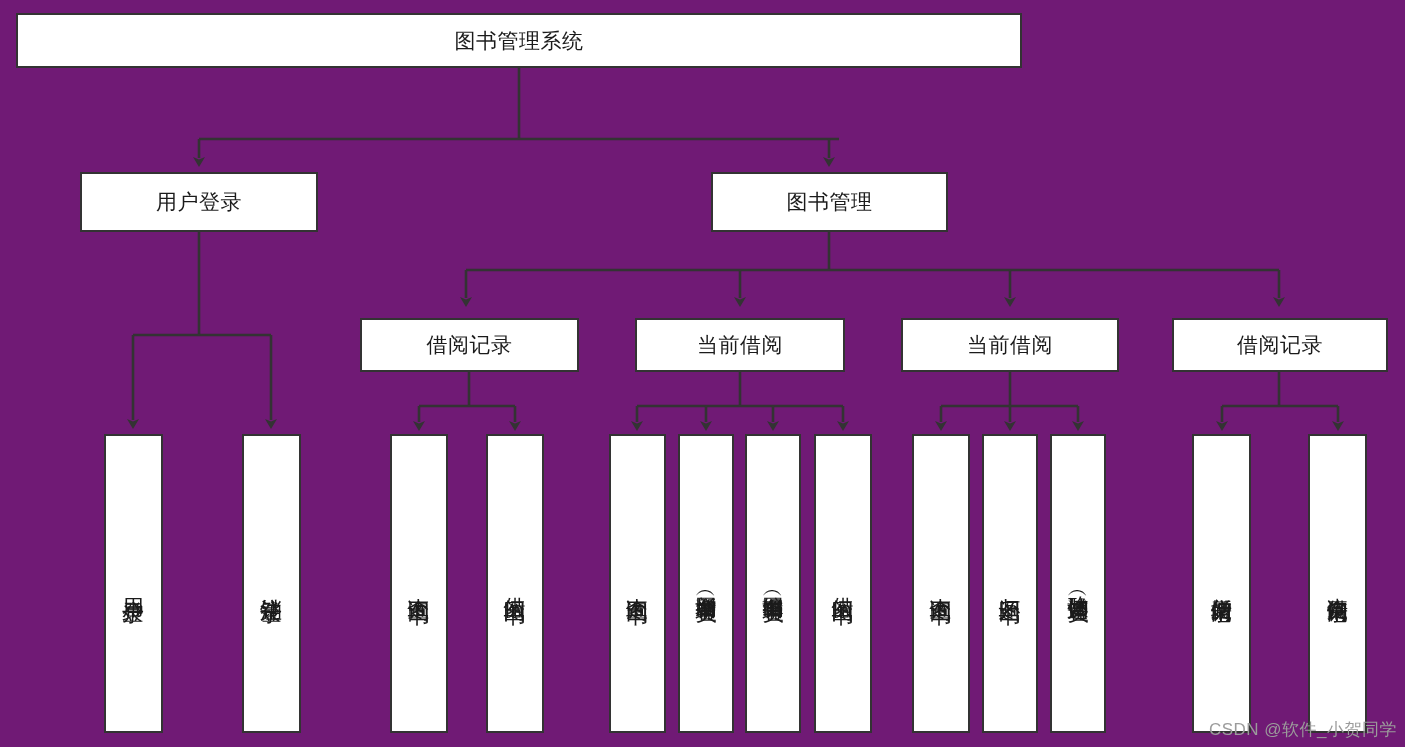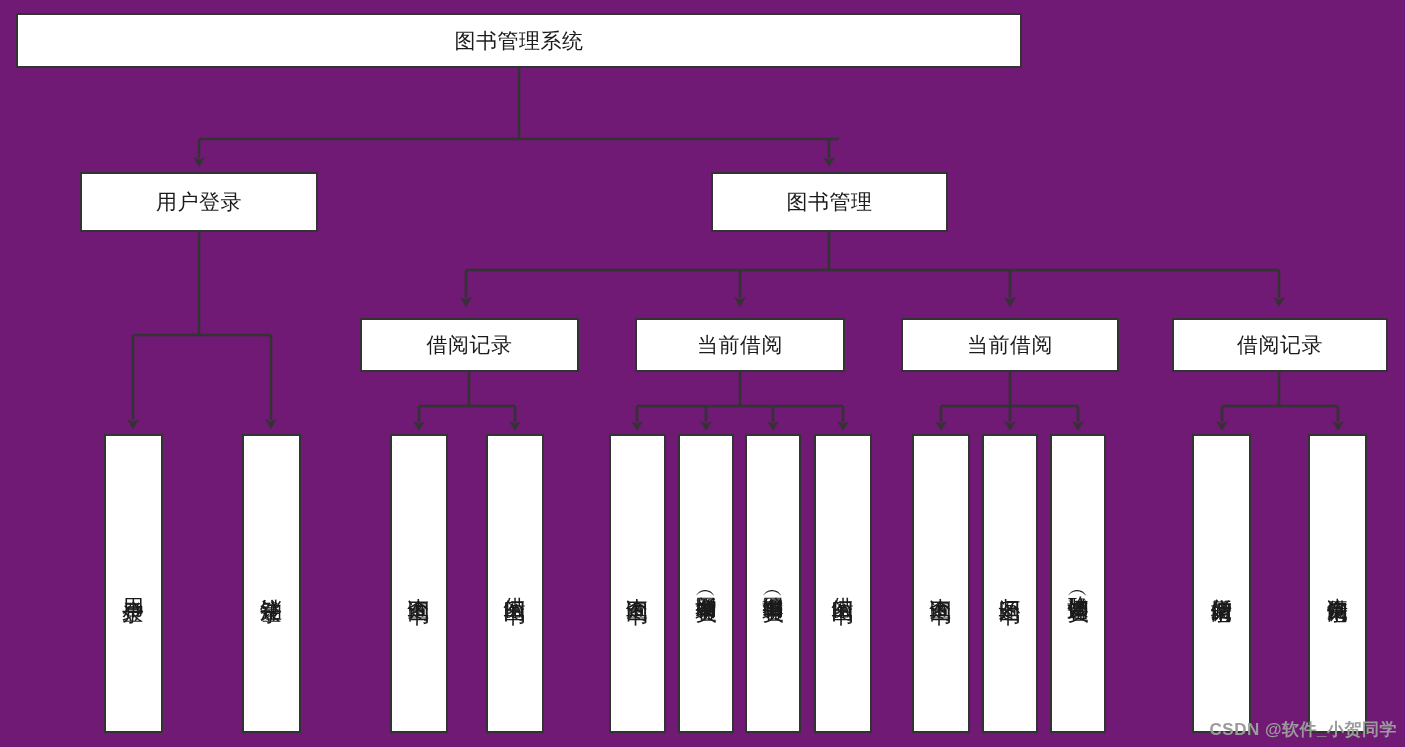--- a/index.html
+++ b/index.html
@@ -57,21 +57,20 @@
     pointer-events: none;
   }
   #watermark {
     position: absolute;
     right: 8px;
     bottom: 6px;
     font-size: 17px;
     color: #9b9b9b;
     white-space: nowrap;
     letter-spacing: 0.5px;
-    font-weight: bold;
   }
 </style>
 </head>
 <body>
 
 <div id="canvas">
 
   <svg id="wires" viewBox="0 0 1405 747">
     <defs>
       <marker id="arrow" markerWidth="10" markerHeight="12" refX="1" refY="6" orient="auto" markerUnits="userSpaceOnUse">

